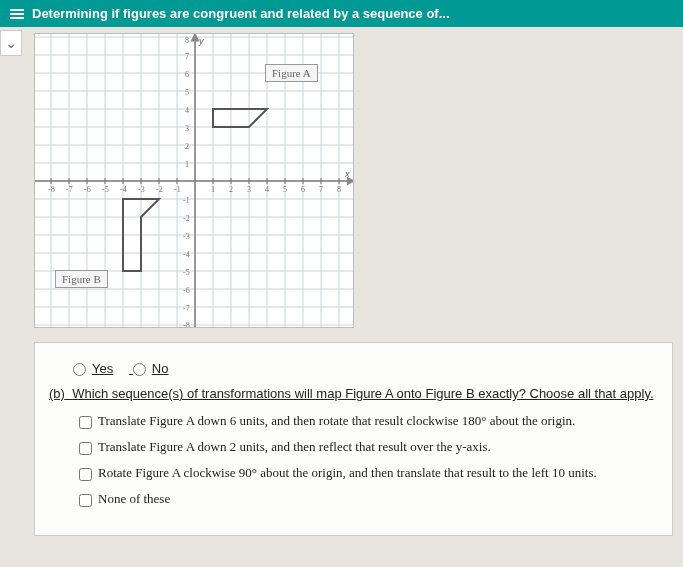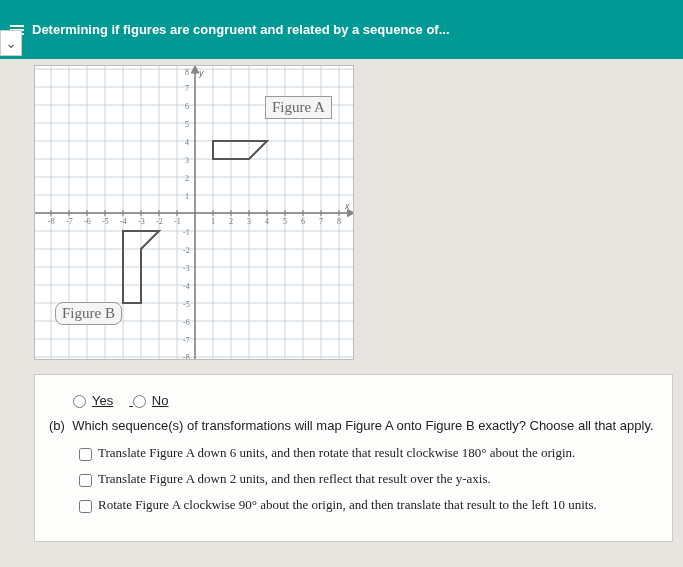--- a/index.html
+++ b/index.html
@@ -7,21 +7,21 @@
   font-family: Arial, sans-serif;
   background: #e8e4e0;
   width: 683px;
   height: 567px;
   overflow: hidden;
   position: relative;
 }
 .header {
   background: #009994;
   color: #fff;
-  padding: 22px 10px;
+  padding: 6px 10px;
   font-size: 13px;
   font-weight: bold;
   display: flex;
   align-items: center;
   gap: 8px;
 }
 .hamburger {
   width: 14px;
   display: inline-flex;
   flex-direction: column;
@@ -49,40 +49,40 @@
   background: #fff;
   border: 1px solid #bbb;
   width: 320px;
   height: 295px;
   position: relative;
   overflow: hidden;
 }
 .graph-svg { display: block; }
 .fig-label {
   position: absolute;
-  font-size: 15px;
+  font-size: 11px;
   font-family: "Times New Roman", serif;
   color: #666;
   border: 1px solid #999;
   padding: 2px 6px;
   background: #f5f5f5;
 }
 .questions {
   margin-top: 14px;
   background: #fdfdfc;
   border: 1px solid #ccc;
   padding: 12px 14px 18px 14px;
   font-size: 13px;
   color: #222;
   font-family: Arial, sans-serif;
 }
 .q-a { margin-bottom: 10px; }
 .q-a-options { margin: 6px 0 10px 24px; text-decoration: underline; }
 .q-a-options label { margin-right: 16px; font-size: 13px; }
-.q-b { margin-bottom: 12px; }
+.q-b { margin-bottom: 12px; text-decoration: underline; }
 .option-list { margin-left: 30px; margin-top: 10px; }
 .option-list div { margin-bottom: 10px; font-size: 13px; font-family: "Times New Roman", serif; }
 .option-list div span { font-family: Liberation Serif, serif; }
 input[type="radio"], input[type="checkbox"] { margin-right: 6px; vertical-align: middle; }
 </style>
 </head>
 <body>
 
 <div class="header">
   <span class="hamburger">
@@ -200,32 +200,33 @@
       </g>
       <text x="164" y="10" font-size="9" fill="#666" font-style="italic">y</text>
       <text x="310" y="143" font-size="9" fill="#666" font-style="italic">x</text>
 
       <path d="M 178 93 L 214 93 L 232 75 L 178 75 Z" fill="none" stroke="#555" stroke-width="2"></path>
 
       <path d="M 88 237 L 106 237 L 106 183 L 124 165 L 88 165 Z" fill="none" stroke="#555" stroke-width="2"></path>
 
     </svg>
     <div class="fig-label" style="top:30px; left:230px;">Figure A</div>
-    <div class="fig-label" style="top:236px; left:20px;border-radius:8px;">Figure B</div>
+    <div class="fig-label" style="top:236px; left:20px;">Figure B</div>
   </div>
 
   <div class="questions">
     <div class="q-a-options">
       <label><input type="radio" name="qa" style=""><span>Yes</span></label>
       <label><input type="radio" name="qa" style=""><span>No</span></label>
     </div>
     <div class="q-b">
       <span>(b)</span>&nbsp;
       <span>Which sequence(s) of transformations will map Figure A onto Figure B exactly? Choose all that apply.</span>
     </div>
     <div class="option-list">
       <div><input type="checkbox" style=""><span>Translate Figure A down 6 units, and then rotate that result clockwise 180° about the origin.</span></div>
       <div><input type="checkbox" style=""><span>Translate Figure A down 2 units, and then reflect that result over the y-axis.</span></div>
       <div><input type="checkbox" style=""><span>Rotate Figure A clockwise 90° about the origin, and then translate that result to the left 10 units.</span></div>
+      <div><input type="checkbox" style=""><span>None of these</span></div>
     </div>
   </div>
 
 </div>
 
 </body></html>

